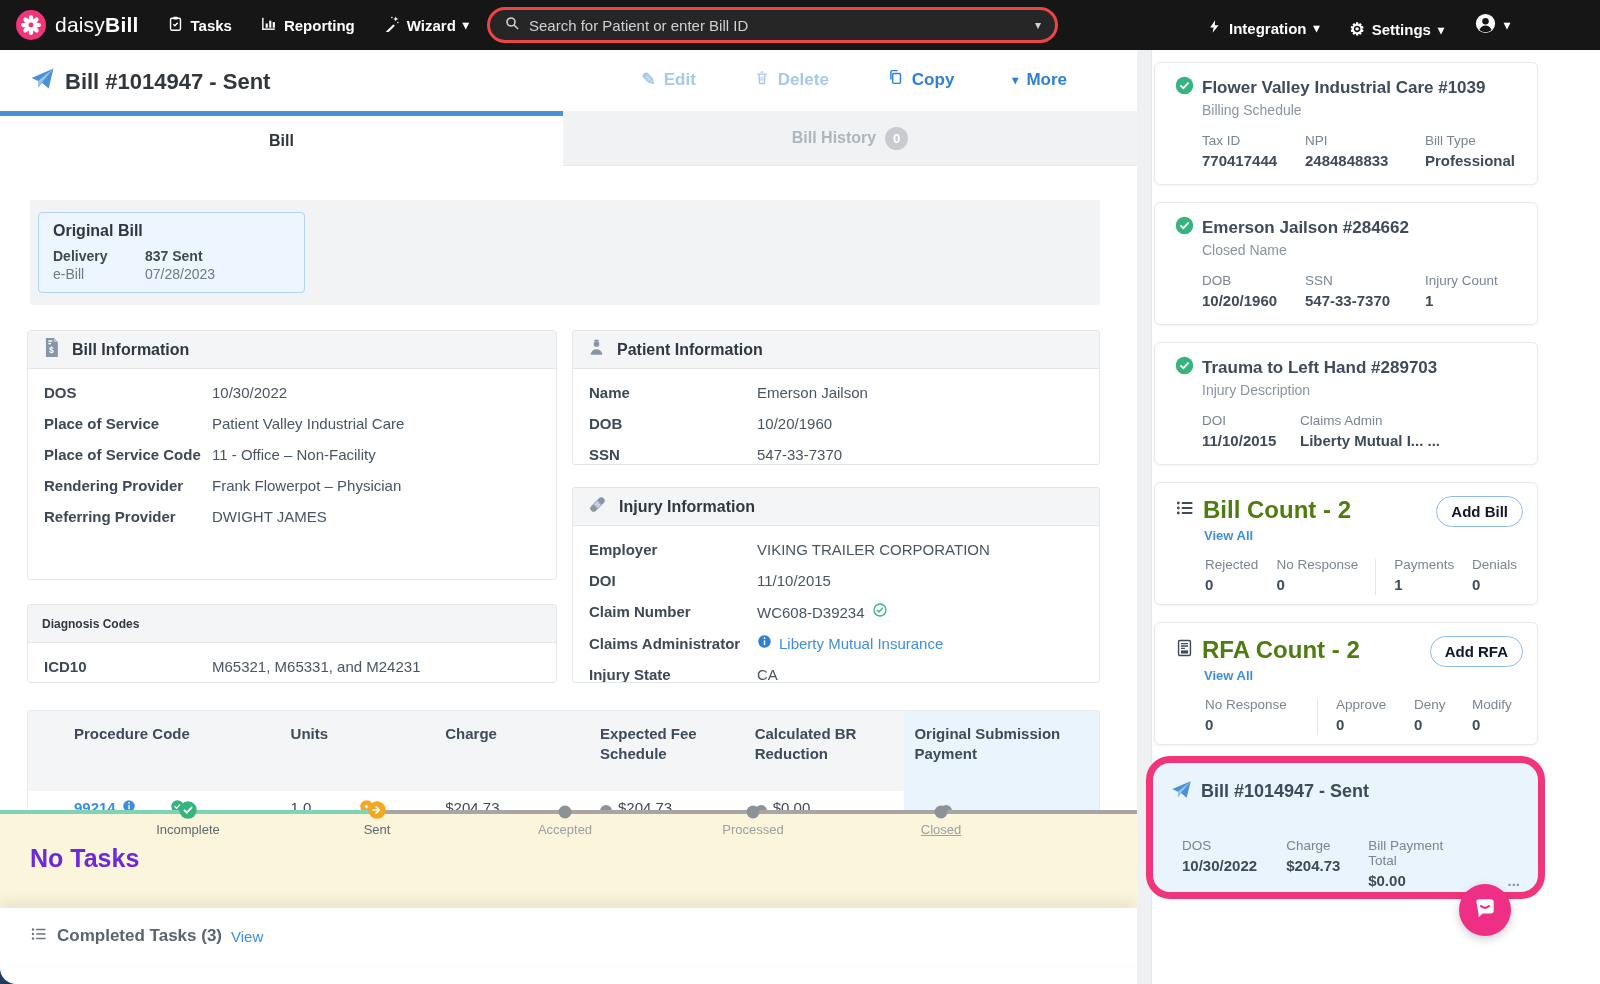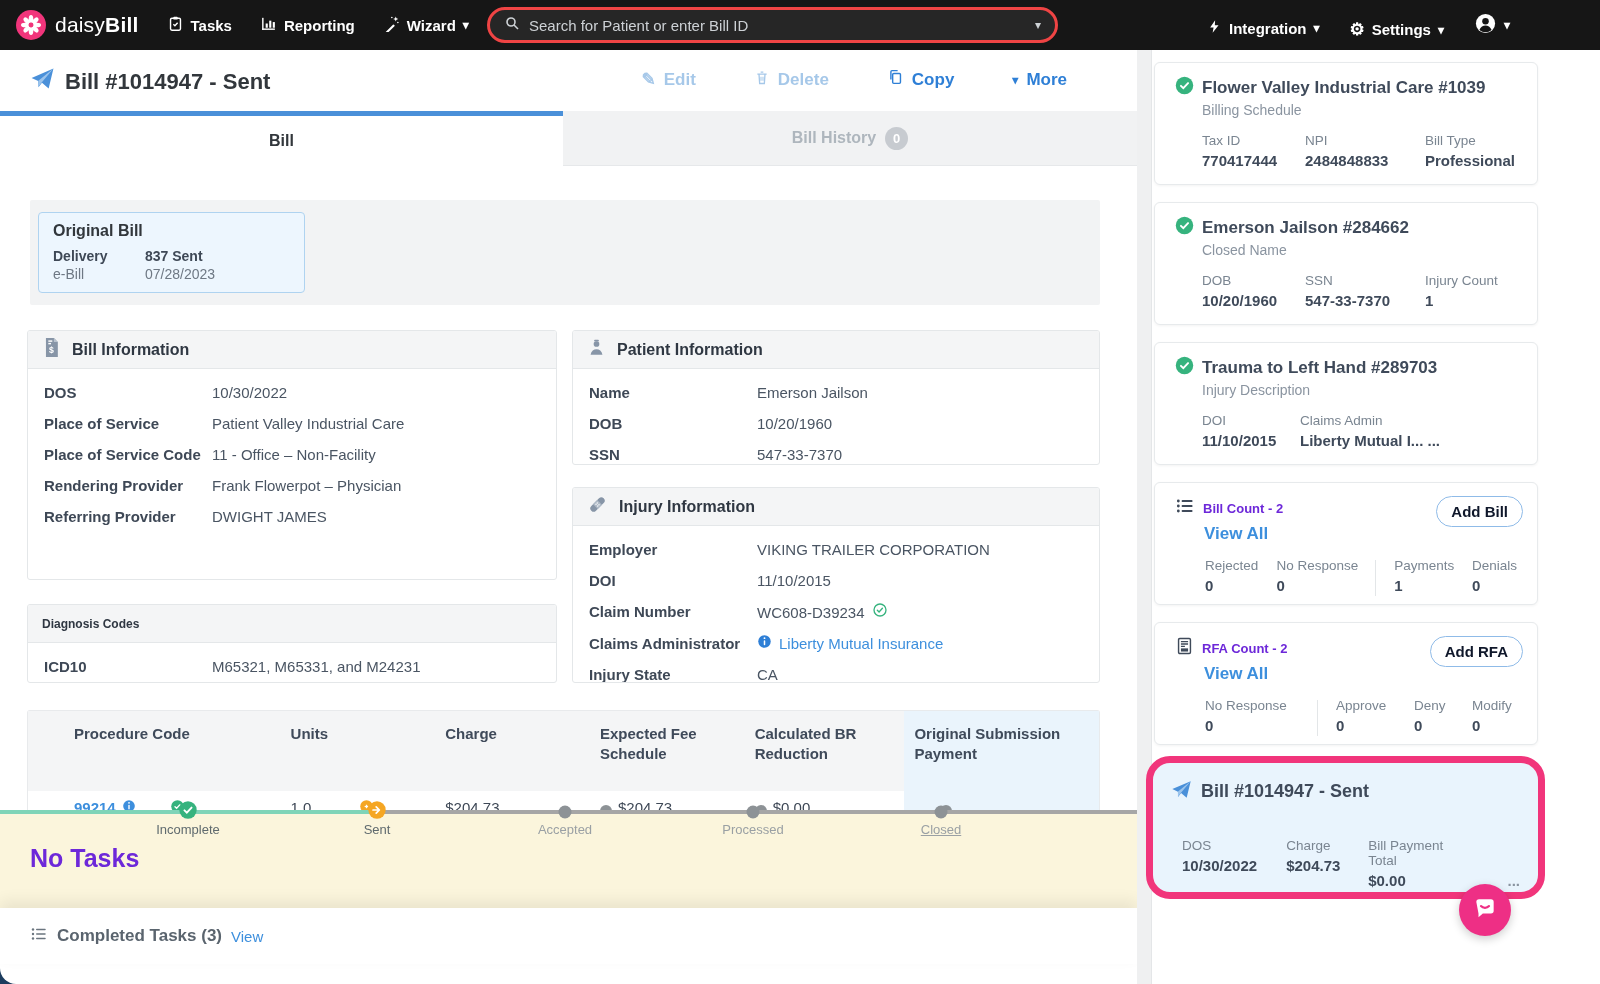--- a/index.html
+++ b/index.html
@@ -88,23 +88,23 @@
   .sidebar { position:absolute; top:50px; left:1137px; width:463px; height:934px; background:#fff; }
   .side-strip { position:absolute; left:0; top:0; width:15px; height:100%; background:#EFF0F1; border-right:1px solid #E4E6E8; }
   .scard { position:absolute; left:17px; width:384px; height:123px; background:#fff; border:1px solid #E7EAEC; border-radius:6px; box-shadow:0 1px 3px rgba(0,0,0,.05); padding:13px 20px; }
   .sc-title-row { display:flex; align-items:center; gap:8px; }
   .sc-title { font-size:17px; font-weight:700; color:#3F4A5A; }
   .sc-sub { margin:3px 0 0 27px; font-size:14px; color:#8A94A0; }
   .sc-stats { display:flex; margin:15px 0 0 27px; }
   .stat .sl { font-size:13.5px; color:#7A8591; }
   .stat .sv { margin-top:4px; font-size:15px; font-weight:700; color:#3F4A5A; }
   .vdiv { width:1px; background:#E3E6E8; margin:2px 18px 0 0; height:36px; }
-  .count-title { font-size:13px; font-weight:700; color:#6d28d9; }
+  .count-title { font-size:24px; font-weight:700; color:#4d7c0f; }
   .pill-btn { position:absolute; right:14px; top:13px; border:1.5px solid #8FBBE8; border-radius:17px; color:#0f172a; font-size:15px; font-weight:700; padding:6px 14px; background:#fff; cursor:pointer; }
-  .view-all { margin:4px 0 0 29px; font-size:17px; font-weight:700; color:#3D8FDD; cursor:pointer; }
+  .view-all { margin:4px 0 0 29px; font-size:13px; font-weight:700; color:#3D8FDD; cursor:pointer; }
 
   .hl-wrap { position:absolute; left:9px; top:706px; width:399px; height:143px; border:7px solid #F1357B; border-radius:24px; background:#E9F4FD; padding:12px 18px; cursor:pointer; }
   .hl-title-row { display:flex; align-items:center; gap:9px; margin-top:4px; }
   .hl-title { font-size:18px; font-weight:700; color:#3F4A5A; }
   .hl-stats { display:flex; margin:34px 0 0 11px; }
   .hl-ellipsis { font-size:15px; font-weight:700; color:#8A94A0; align-self:flex-end; margin-left:36px; }
 
   .chat-btn { position:absolute; left:322px; top:834px; width:52px; height:52px; border-radius:50%; background:#EE2F85; display:flex; align-items:center; justify-content:center; box-shadow:0 3px 10px rgba(0,0,0,.2); cursor:pointer; z-index:20; }
 
   .w75{width:78px;} .w85{width:85px;} .w98{width:98px;} .w103{width:103px;} .w105{width:108px;} .w108{width:108px;} .w110{width:112px;} .w120{width:120px;} .w55{width:58px;}

